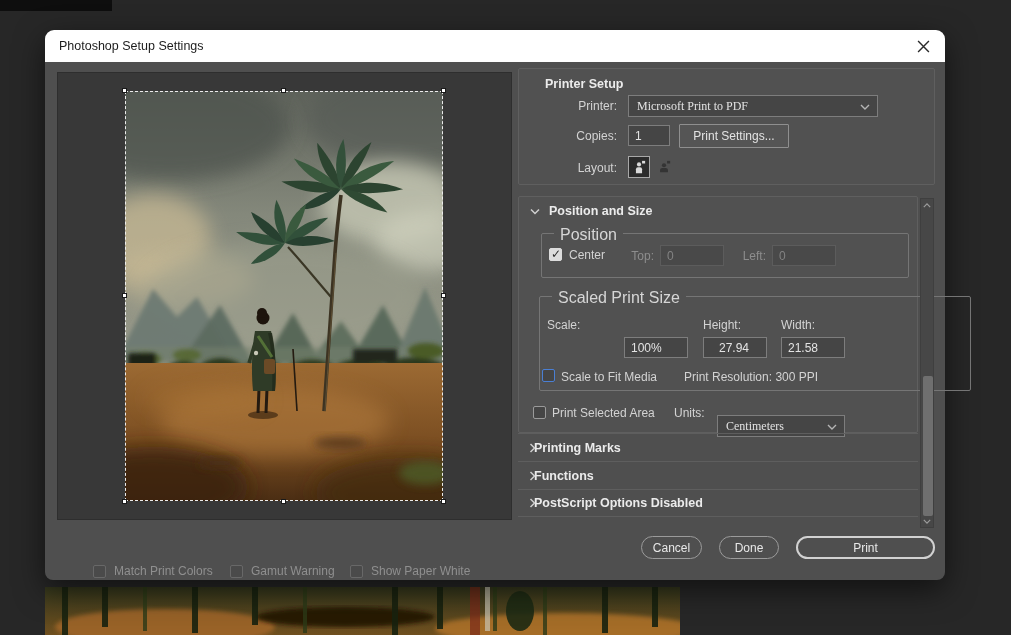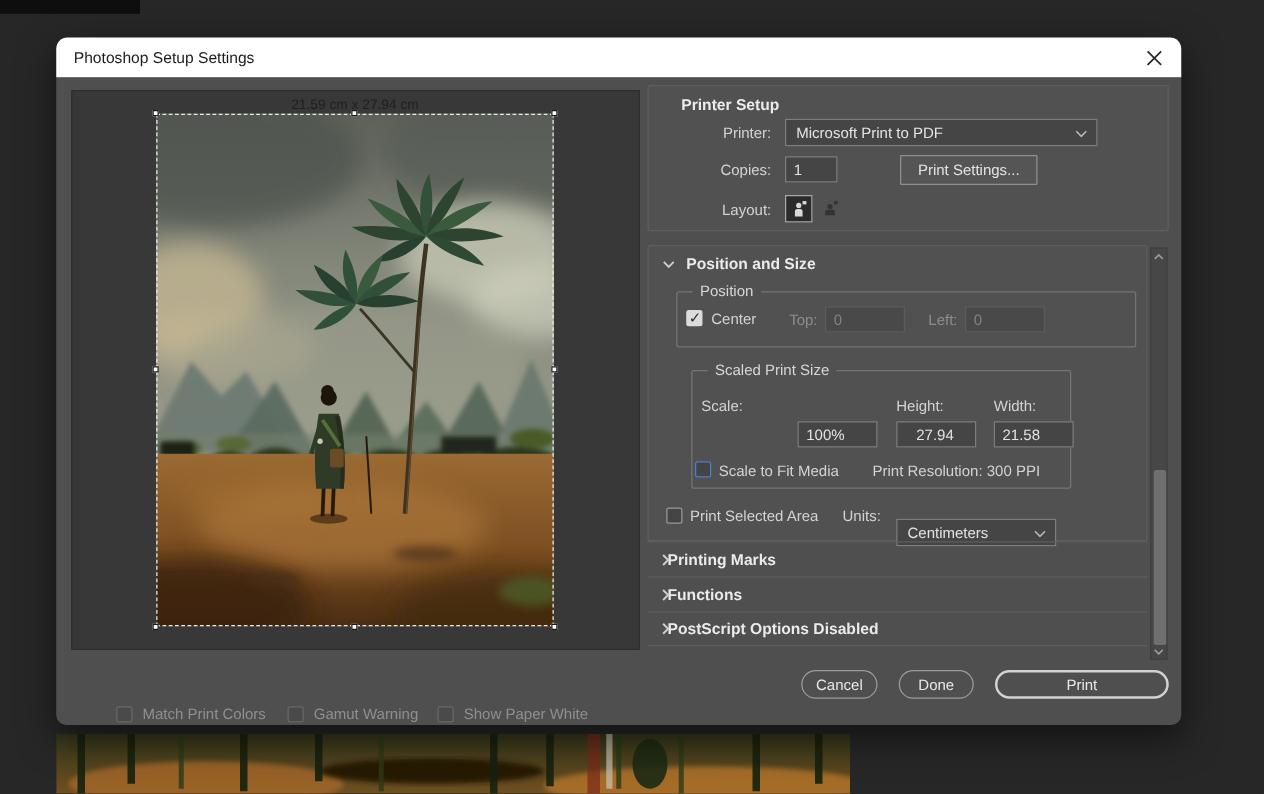--- a/index.html
+++ b/index.html
@@ -40,44 +40,44 @@
   .lbl { font-size:12px; color:#d3d3d3; }
   .lbl.right { text-align:right; display:block; }
   .dim-lbl { color:#8d8d8d; }
 
   input.txt { background:#454545; border:1px solid #7d7d7d; color:#e3e3e3;
     font-size:12px; font-family:inherit; padding:0 6px; height:21px; outline:none; }
   input.txt:disabled, input.txt.disabled { background:#494949; border-color:#5c5c5c; color:#838383; }
 
   .select { background:#454545; border:1px solid #7d7d7d; color:#e3e3e3;
     font-size:12px; height:22px; display:flex; align-items:center;
-    padding:0 22px 0 8px; position:relative; cursor:default; }
+    padding:0 22px 0 8px; position:relative; cursor:default;font-family:Liberation Serif, serif; }
   .select .chev { position:absolute; right:7px; top:8px; }
 
   .btn { background:#555555; border:1px solid #8f8f8f; border-radius:1px;
     color:#e3e3e3; font-size:12px; display:flex; align-items:center;
-    justify-content:center; cursor:default;margin-left:41px; }
+    justify-content:center; cursor:default; }
 
   .pill { background:transparent; border:1px solid #9b9b9b; border-radius:12px;
     color:#e8e8e8; font-size:12px; height:23px; display:flex; align-items:center;
     justify-content:center; cursor:default; }
   .pill.primary { border:2px solid #d2d2d2; }
 
   
   .cb { width:13px; height:13px; background:#454545; border:1px solid #9a9a9a;
     border-radius:2px; position:relative; cursor:default; }
   .cb.checked { background:#dcdcdc; border-color:#dcdcdc; }
   .cb.checked::after { content:"✓"; position:absolute; left:1px; top:-2px;
     font-size:12px; font-weight:bold; color:#2b2b2b; }
   .cb.focus { border-color:#4a7fd4; }
   .cb.disabled { background:#4a4a4a; border-color:#686868; }
 
   .group { border:1px solid #757575; border-radius:2px; position:absolute; }
   .group-legend { position:absolute; top:-8px; left:12px; background:#515151;
-    padding:0 6px; font-size:12px; color:#d6d6d6; }
+    padding:0 6px; font-size:16px; color:#d6d6d6; }
 
   .collapsed-row { left:473px; width:400px; height:28px; border-top:1px solid #5e5e5e;
     display:flex; align-items:center; cursor:default; }
   .collapsed-row .panel-heading { margin-left:16px; }
   .collapsed-row .chev-r { position:absolute; left:11px; }
 
   
   .layout-btn { width:22px; height:22px; display:flex; align-items:center;
     justify-content:center; cursor:default; }
   .layout-btn.selected { background:#2b2b2b; border:1px solid #a8a8a8; }
@@ -143,21 +143,20 @@
       <div id="close-btn" class="abs">
         <svg width="13" height="13" viewBox="0 0 12 12">
           <path d="M1 1 L11 11 M11 1 L1 11" stroke="#2a2a2a" stroke-width="1.3"></path>
         </svg>
       </div>
     </div>
 
     <div id="dlg-body" class="abs">
 
       <div id="preview-panel" class="abs">
-        <div id="dims-label" class="abs">21.59 cm x 27.94 cm</div>
 
         <div id="page" class="abs">
           <svg width="318" height="410" viewBox="0 0 318 410" preserveAspectRatio="none">
             <defs>
               <linearGradient id="sky" x1="0" y1="0" x2="0" y2="1">
                 <stop offset="0" stop-color="#5f635b"></stop>
                 <stop offset=".45" stop-color="#84887b"></stop>
                 <stop offset="1" stop-color="#9b9c8c"></stop>
               </linearGradient>
               <linearGradient id="gnd" x1="0" y1="0" x2="0" y2="1">
@@ -342,21 +341,21 @@
         <div class="group" style="left:22px;top:36px;width:368px;height:45px">
           <span class="group-legend">Position</span>
           <div class="abs cb checked" style="left:7px;top:14px"></div>
           <span class="abs lbl" style="left:27px;top:14px">Center</span>
           <span class="abs lbl right dim-lbl" style="left:80px;top:15px;width:32px">Top:</span>
           <input class="abs txt disabled" style="left: 118px; top: 11px; width: 64px;" disabled="" value="0">
           <span class="abs lbl right dim-lbl" style="left:192px;top:15px;width:32px">Left:</span>
           <input class="abs txt disabled" style="left: 230px; top: 11px; width: 64px;" disabled="" value="0">
         </div>
 
-        <div class="group" style="left:34px;top:99px;width:304px;height:95px">
+        <div class="group" style="left:20px;top:99px;width:432px;height:95px">
           <span class="group-legend">Scaled Print Size</span>
           <span class="abs lbl" style="left:7px;top:21px">Scale:</span>
           <span class="abs lbl" style="left:163px;top:21px">Height:</span>
           <span class="abs lbl" style="left:241px;top:21px">Width:</span>
           <input class="abs txt" style="left: 84px; top: 40px; width: 64px;" value="100%">
           <input class="abs txt" style="left: 163px; top: 40px; width: 64px; padding-left: 15px;" value="27.94">
           <input class="abs txt" style="left: 241px; top: 40px; width: 64px;" value="21.58">
           <div class="abs cb focus" style="left:2px;top:72px"></div>
           <span class="abs lbl" style="left:21px;top:73px">Scale to Fit Media</span>
           <span class="abs lbl" style="left:144px;top:73px">Print Resolution: 300 PPI</span>

